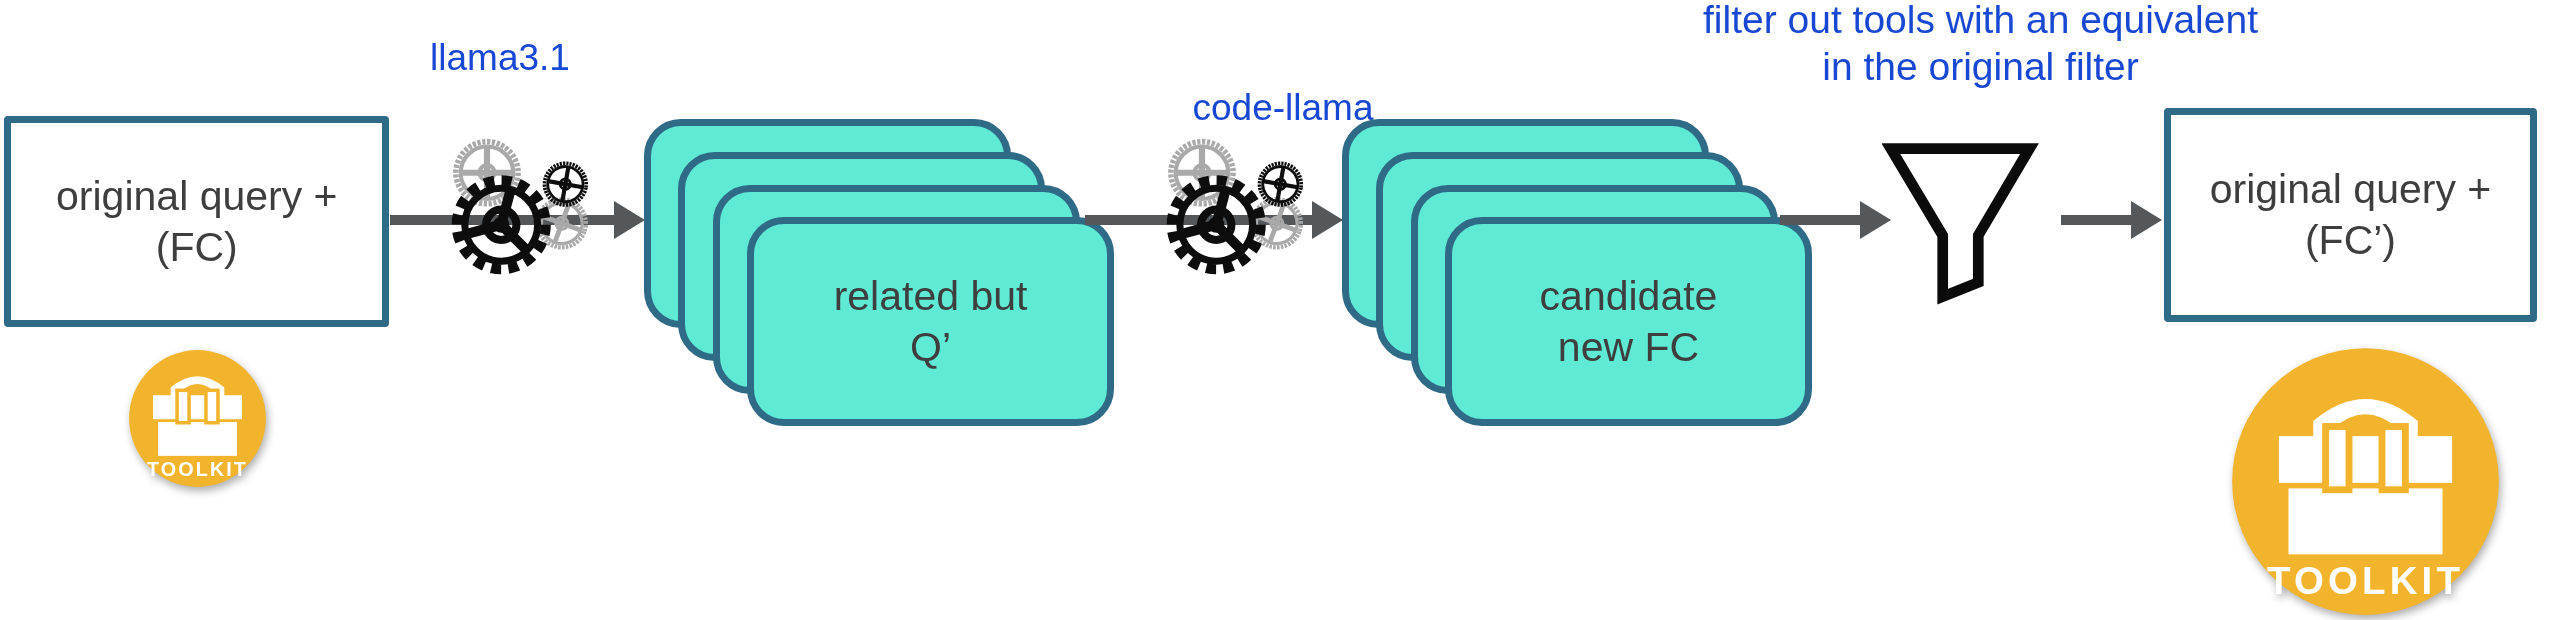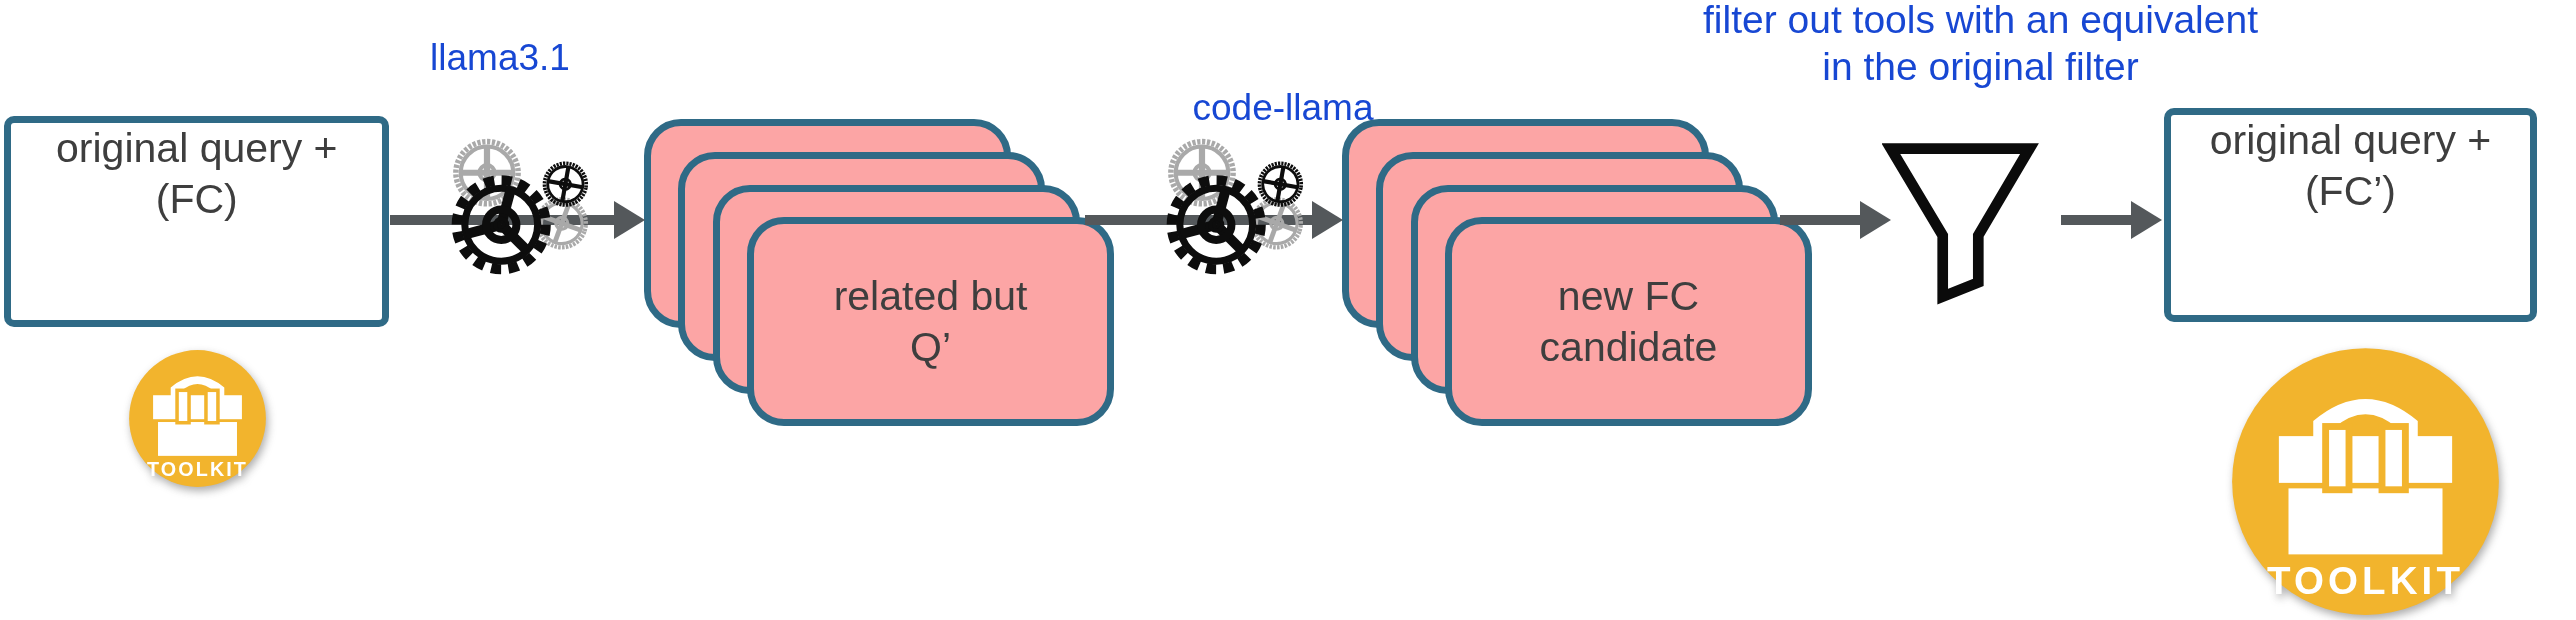--- a/index.html
+++ b/index.html
@@ -3,29 +3,29 @@
 <meta charset="utf-8">
 <style>
   html,body{margin:0;padding:0;background:#ffffff;}
   .canvas{
     position:relative;width:2576px;height:621px;background:#ffffff;overflow:hidden;
     font-family:"Liberation Sans", sans-serif;
   }
   
   .node{
     position:absolute;box-sizing:border-box;background:#ffffff;
-    border:7.8px solid #2f6a86;border-radius:10px;
-    display:flex;flex-direction:column;align-items:center;justify-content:flex-start;
+    border:7.8px solid #2f6a86;border-radius:4px;
+    display:flex;flex-direction:column;align-items:center;justify-content:center;
     text-align:center;color:#3e3e3e;font-size:41px;line-height:1.24;font-weight:400;
   }
   
   .stack{position:absolute;}
   .layer{
     position:absolute;box-sizing:border-box;width:367px;height:209px;
-    background:#fca5a5;border:7.1px solid #2f6a86;border-radius:37px;
+    background:#5eead4;border:7.1px solid #2f6a86;border-radius:37px;
   }
   .layer.front{
     display:flex;flex-direction:column;align-items:center;justify-content:center;
     text-align:center;color:#3e3e3e;font-size:41px;line-height:1.24;
   }
   
   .stage-label{
     position:absolute;color:#1747d3;font-size:37px;font-weight:500;
     text-align:center;line-height:1.15;white-space:nowrap;
   }
@@ -133,22 +133,22 @@
     <use href="#gearF" transform="translate(192,138) scale(0.75) rotate(20)" stroke="#a9a9a9" color="#a9a9a9"></use>
     <use href="#gearC" transform="translate(107,140) scale(1.42)" stroke="#0d0d0d" color="#0d0d0d"></use>
     <use href="#gearF" transform="translate(197,83) scale(0.65) rotate(10)" stroke="#0d0d0d" color="#0d0d0d"></use>
   </svg>
 
   <div class="stack" style="left:1342px;top:119px;width:471px;height:314px;">
     <div class="layer" style="left:0;top:0;"></div>
     <div class="layer" style="left:34px;top:33px;"></div>
     <div class="layer" style="left:69px;top:66px;"></div>
     <div class="layer front lines" style="left:103px;top:98px;">
+      <div>candidate</div>
       <div>new FC</div>
-      <div>candidate</div>
     </div>
   </div>
 
   <svg class="funnel" style="left:1882px;top:140px;" width="157" height="168" viewBox="0 0 220 236">
     <path d="M12,12 H207 L135,134 V200 L85,220 V134 Z" fill="#ffffff" stroke="#0b0b0b" stroke-width="15" stroke-linejoin="miter"></path>
   </svg>
 
   <div class="node lines" style="left:2164px;top:108px;width:373px;height:214px;">
     <div>original query +</div>
     <div>(FC’)</div>

